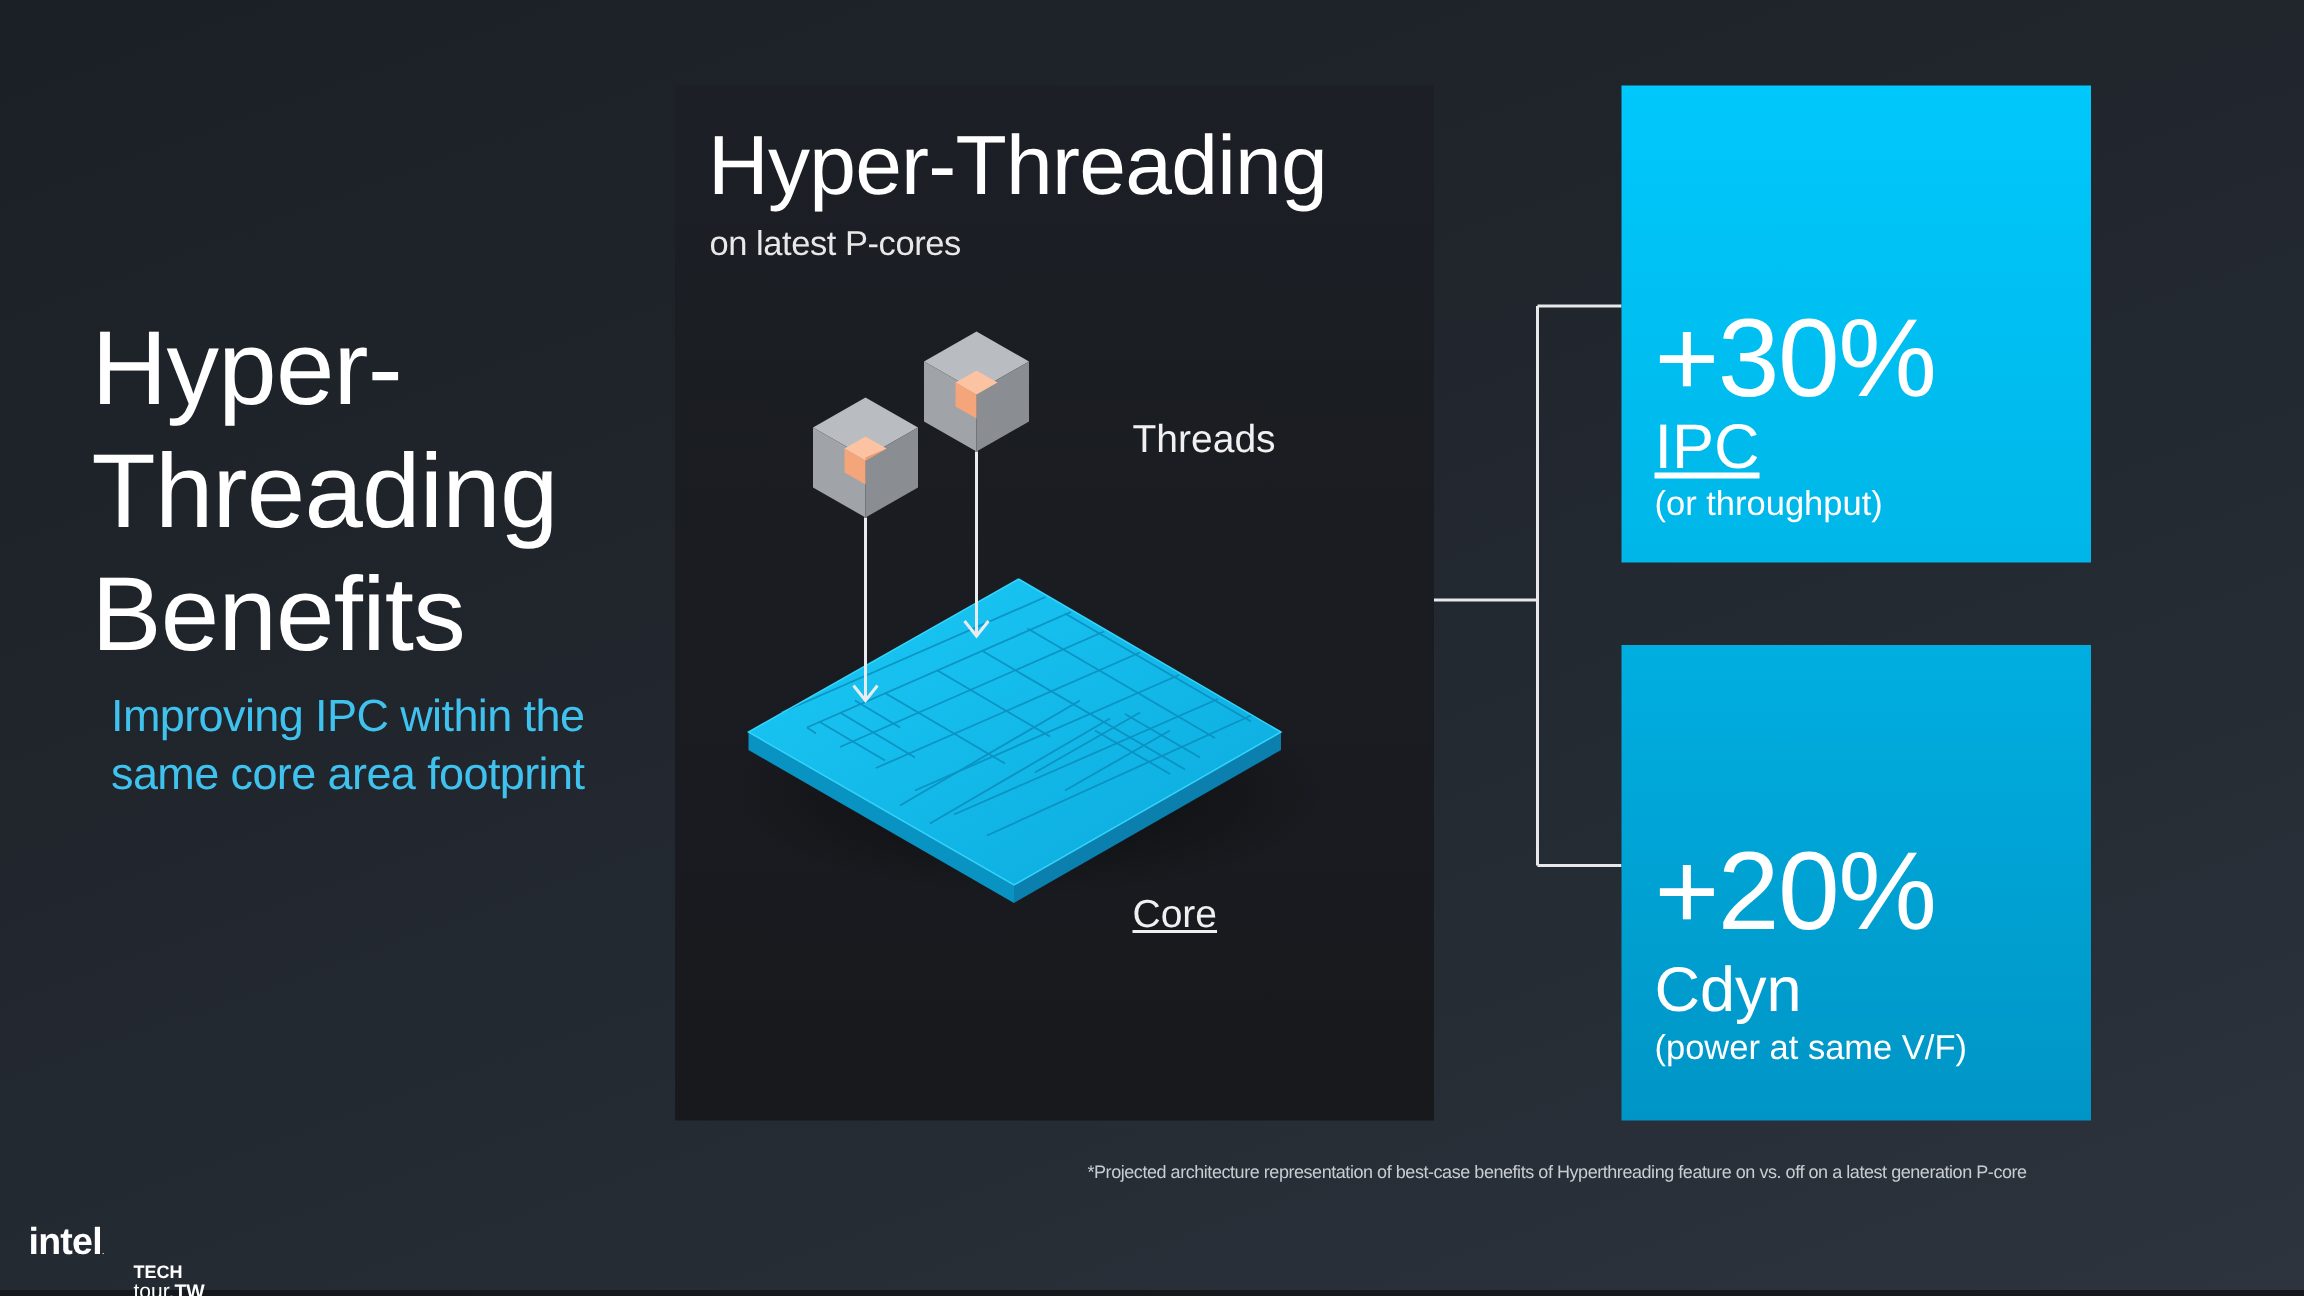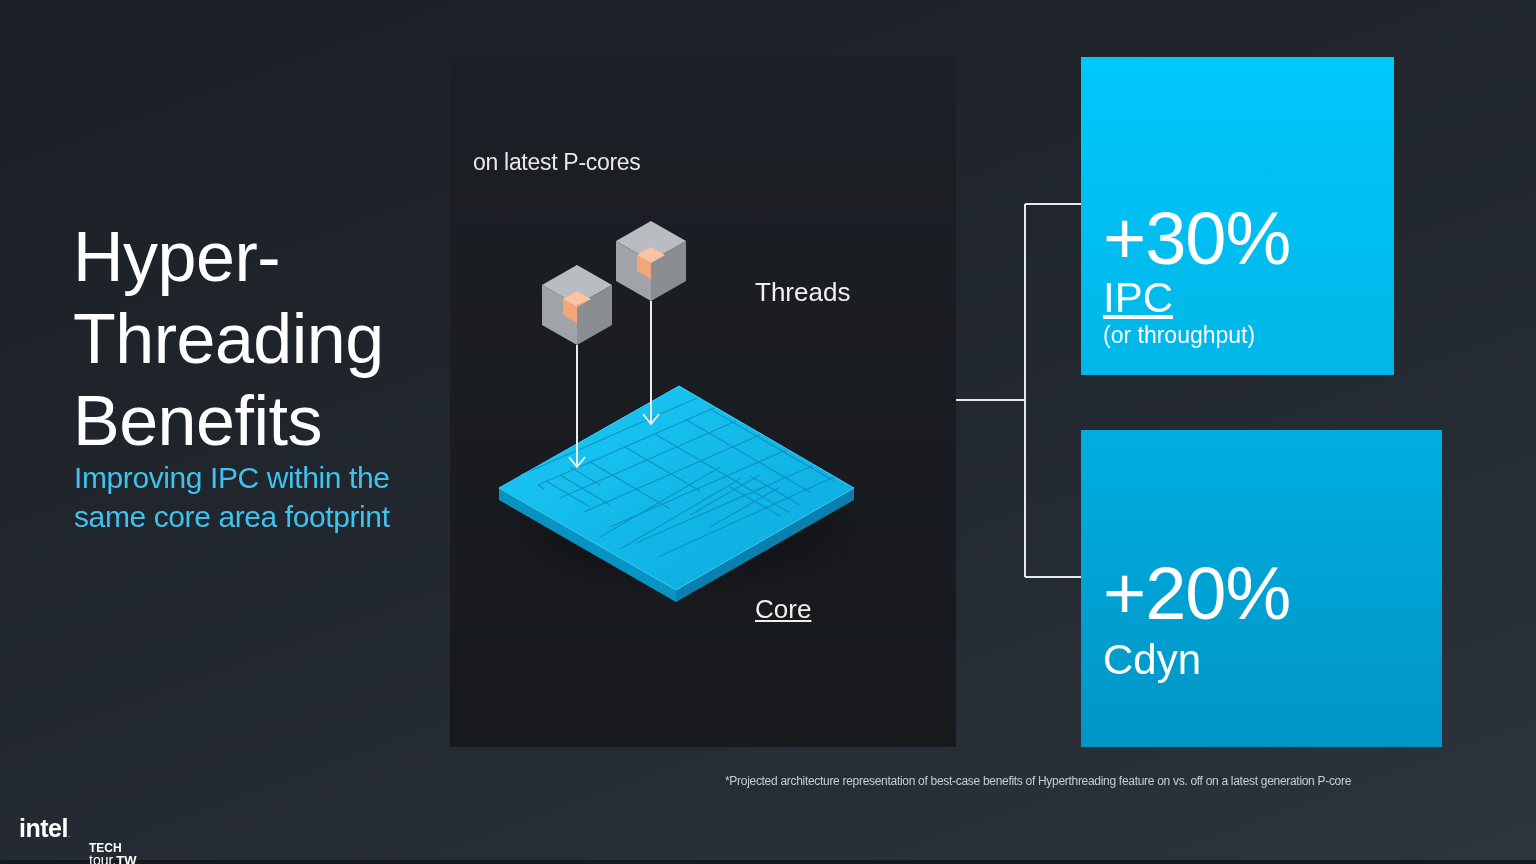--- a/index.html
+++ b/index.html
@@ -8,21 +8,21 @@
     font-family: "Liberation Sans", "DejaVu Sans", sans-serif;
     background: linear-gradient(160deg, #1b2026 0%, #20252c 35%, #262c34 70%, #2d343e 100%);
     color: #fff;
   }
   .bottom-strip { position: absolute; left: 0; right: 0; bottom: 0; height: 4px; background: #15181c; }
 
   
   .left-title {
     position: absolute; left: 57px; top: 200px;
     font-size: 70px; line-height: 82px; font-weight: 300; letter-spacing: -0.5px;
-    color: #ffffff; margin: 16px;
+    color: #ffffff; margin: 4px;
   }
   .left-title span { display: block; }
   .left-subtitle {
     position: absolute; left: 58px; top: 458px;
     font-size: 30px; line-height: 39px; color: #3fc2ee; letter-spacing: -0.4px;
   }
   .left-subtitle span { display: block; margin-left: 16px; }
 
   
   .center-panel {
@@ -41,21 +41,21 @@
   .diagram { position: absolute; left: 0; top: 0; width: 506px; height: 690px; }
 
   
   .connector { position: absolute; left: 0; top: 0; width: 1536px; height: 864px; pointer-events: none; }
 
   
   .stat-card {
     position: absolute; left: 1081px; width: 313px; color: #fff;
   }
   .stat-card.ipc { top: 57px; height: 318px; background: linear-gradient(180deg, #00c8fb 0%, #00b6e8 100%); }
-  .stat-card.cdyn { top: 430px; height: 317px; background: linear-gradient(180deg, #00aee0 0%, #0095c6 100%); padding-left: 48px; }
+  .stat-card.cdyn { top: 430px; height: 317px; background: linear-gradient(180deg, #00aee0 0%, #0095c6 100%); }
   .stat-value { position: absolute; left: 22px; font-size: 74px; font-weight: 300; letter-spacing: -1px; line-height: 80px; }
   .stat-name { position: absolute; left: 22px; font-size: 42px; font-weight: 300; line-height: 46px; }
   .stat-note { position: absolute; left: 22px; font-size: 23px; font-weight: 300; line-height: 28px; }
   .ipc .stat-value { top: 142px; }
   .ipc .stat-name { top: 218px; text-decoration: underline; }
   .ipc .stat-note { top: 264px; }
   .cdyn .stat-value { top: 124px; }
   .cdyn .stat-name { top: 207px; }
   .cdyn .stat-note { top: 254px; }
 
@@ -84,20 +84,21 @@
   <span>Hyper-</span>
   <span>Threading</span>
   <span>Benefits</span>
 </h1>
 <div class="left-subtitle">
   <span>Improving IPC within the</span>
   <span>same core area footprint</span>
 </div>
 
 <div class="center-panel">
+  <h2 class="panel-title">Hyper-Threading</h2>
   <div class="panel-subtitle">on latest P-cores</div>
 
   <svg class="diagram" viewBox="0 0 506 690">
     <defs>
       <linearGradient id="topFace" x1="0" y1="0" x2="1" y2="1">
         <stop offset="0" stop-color="#1ccaf6"></stop>
         <stop offset="1" stop-color="#0aa9dc"></stop>
       </linearGradient>
       <radialGradient id="shadow" cx="0.5" cy="0.5" r="0.5">
         <stop offset="0" stop-color="#000" stop-opacity="0.55"></stop>
@@ -182,20 +183,21 @@
 
 <div class="stat-card ipc">
   <div class="stat-value">+30%</div>
   <div class="stat-name">IPC</div>
   <div class="stat-note">(or throughput)</div>
 </div>
 
 <div class="stat-card cdyn">
   <div class="stat-value">+20%</div>
   <div class="stat-name">Cdyn</div>
+  <div class="stat-note">(power at same V/F)</div>
 </div>
 
 <div class="footnote">*Projected architecture representation of best-case benefits of Hyperthreading feature on vs. off  on a latest generation P-core</div>
 
 <div class="brand-intel">
   <span>intel</span><span class="dot">.</span>
 </div>
 <div class="brand-techtour">
   <span class="tech">TECH</span>
   <span class="tour"><span>tour.</span><span class="tw">TW</span></span>

